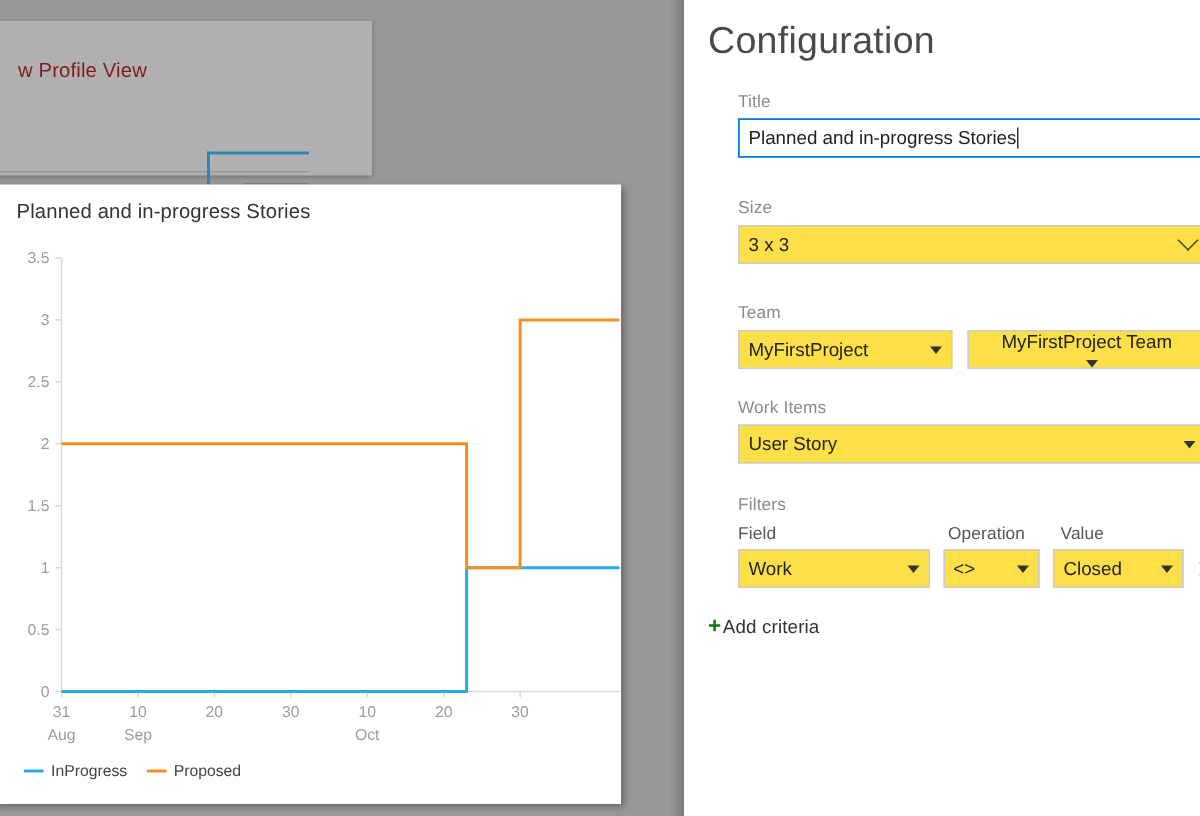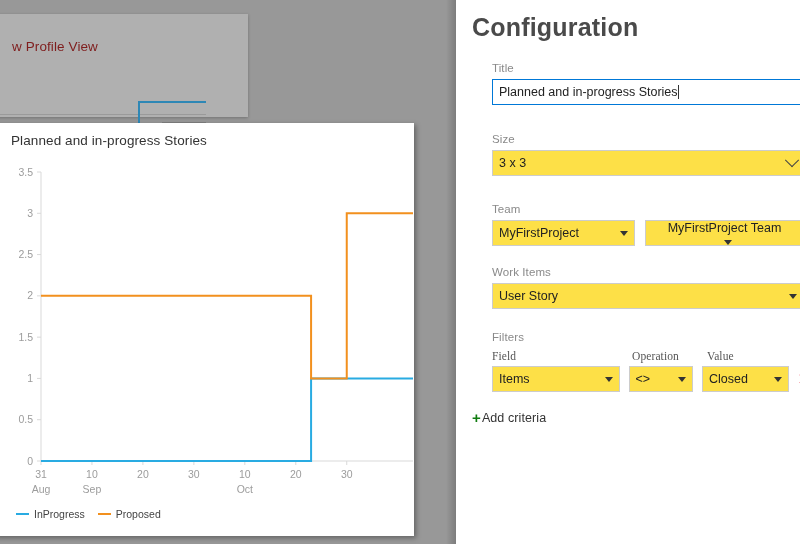--- a/index.html
+++ b/index.html
@@ -132,40 +132,39 @@
     width: 344px;
     height: 544px;
     background: #ffffff;
     box-sizing: border-box;
   }
   #config-heading {
     position: absolute;
     left: 16px;
     top: 13px;
     font-size: 25px;
-    font-weight: 700;
+    font-weight: 400;
     color: #4a4a4a;
     letter-spacing: .2px;
   }
 
   .field-group { position: absolute; left: 16px; margin-left: 20px; }
   .field-label {
     font-size: 11.5px;
     color: #8a8a8a;
     display: block;
     margin-bottom: 5px;
     letter-spacing: .1px;
   }
   .sub-label {
     font-size: 11.5px;
     color: #555555;
     display: block;
     margin-bottom: 4px;
     letter-spacing: .1px;
-    font-family: Liberation Serif, serif;
   }
 
   .text-input {
     box-sizing: border-box;
     height: 26px;
     border: 1px solid #0078d7;
     outline: 1px solid #0078d7;
     outline-offset: -1px;
     background: #fff;
     font-family: "Liberation Sans", sans-serif;
@@ -364,21 +363,21 @@
     <span class="field-label" style="margin-bottom:7px;">Filters</span>
 
     <div class="row">
       <span class="sub-label" style="width:140px;">Field</span>
       <span class="sub-label" style="width:75px;">Operation</span>
       <span class="sub-label" style="width:90px;">Value</span>
     </div>
 
     <div class="row" style="align-items:center; gap:9px;">
       <div class="select-box" style="width:131px;">
-        <span class="sel-val">Items</span>
+        <span class="sel-val">Work</span>
         <span class="tri-down"></span>
       </div>
       <div class="select-box" style="width:66px;">
         <span class="sel-val">&lt;&gt;</span>
         <span class="tri-down"></span>
       </div>
       <div class="select-box" style="width:89px;">
         <span class="sel-val">Closed</span>
         <span class="tri-down"></span>
       </div>

